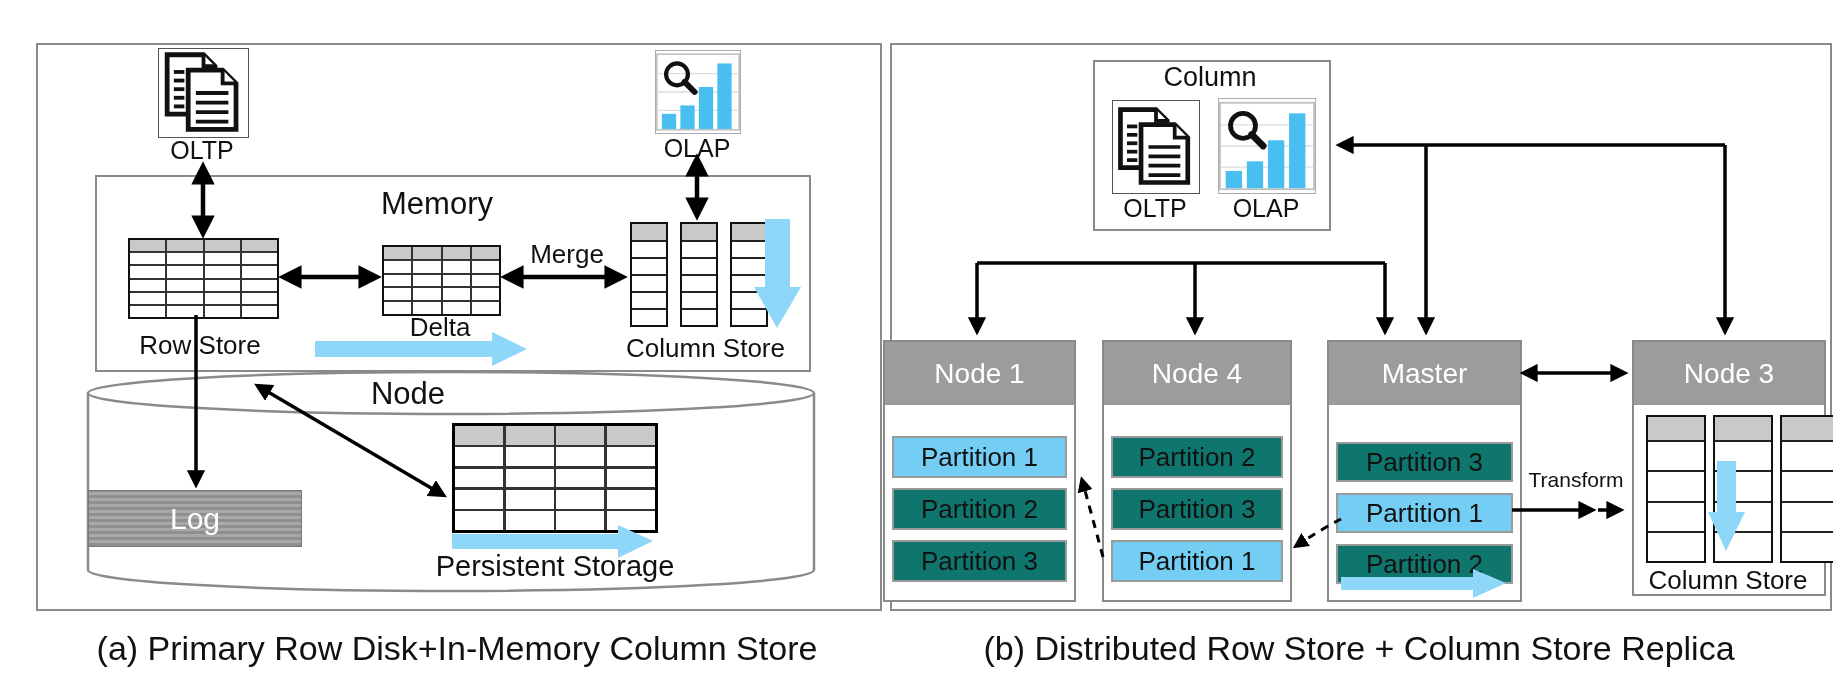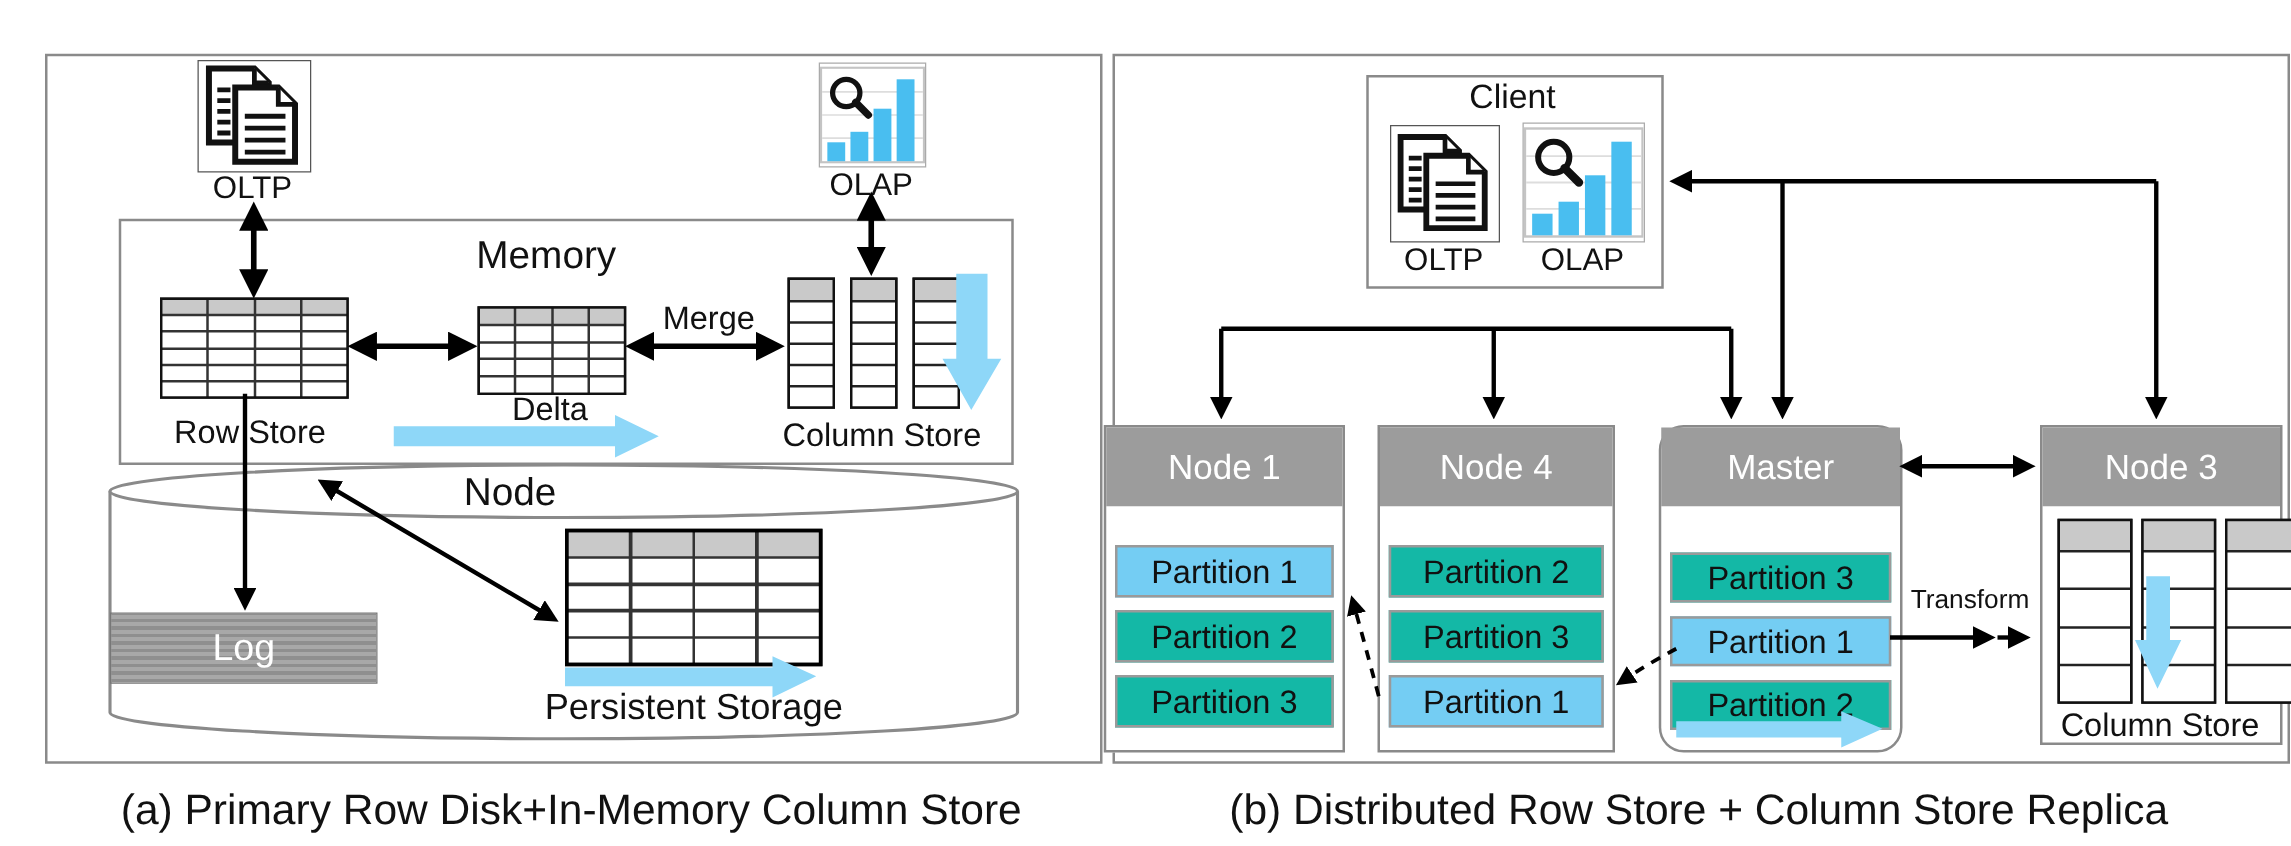--- a/index.html
+++ b/index.html
@@ -20,21 +20,21 @@
   
   .colgroup{position:absolute;display:flex;z-index:3;}
   .vcol{display:flex;flex-direction:column;gap:2px;background:#222;border:2.5px solid #111;}
   .vcol > div{flex:1;background:#fff;}
   .vcol > div.hd{flex:0 0 16%;background:var(--table_header_gray);}
   
   .node{position:absolute;border:2px solid var(--border_gray);background:#fff;z-index:2;}
   .nhead{height:63px;background:var(--node_header_gray);color:#fff;font-size:28px;
          display:flex;align-items:center;justify-content:center;}
   .nbody{position:relative;}
-  .prow{margin:0 7px 10px 7px;height:38px;border:2px solid #9a9a9a;background:#14b8a6;
+  .prow{margin:0 7px 10px 7px;height:38px;border:2px solid #9a9a9a;background:#0f766e;
         font-size:26px;display:flex;align-items:center;justify-content:center;}
   .prow.hl{background:var(--highlight_blue);}
   .nbody.std{padding-top:31px;}
   .nbody.master{padding-top:37px;}
   .nbody.master .prow{height:36px;margin-bottom:11px;}
   .logbox{position:absolute;z-index:3;border:1px solid #777;
           background:repeating-linear-gradient(0deg,#8f8f8f 0 3px,#a8a8a8 3px 6px);
           color:#fff;font-size:30px;display:flex;align-items:center;justify-content:center;}
   .caption{position:absolute;font-size:34px;text-align:center;z-index:4;}
   .watermark{position:absolute;z-index:9;font-size:47px;letter-spacing:4px;white-space:nowrap;
@@ -222,21 +222,21 @@
       <div></div>
       <div></div>
     </div>
   <div class="lbl center" style="left:405px;top:550px;width:300px;font-size:29px;z-index:3;">Persistent Storage</div>
 
   <div class="caption" style="left:36px;width:842px;top:629px;">(a) Primary Row Disk+In-Memory Column Store</div>
 
   <div class="panel" style="left:890px;top:43px;width:938px;height:564px;"></div>
 
   <div class="box" style="left:1093px;top:60px;width:234px;height:167px;background:#fff;"></div>
-  <div class="lbl center" style="left:1110px;top:62px;width:200px;font-size:27px;z-index:3;">Client</div>
+  <div class="lbl center" style="left:1110px;top:62px;width:200px;font-size:27px;z-index:3;">Column</div>
   <div class="iconbox dark" style="left:1112px;top:100px;width:86px;height:92px;">
     <svg width="100%" height="100%">
         <use href="#doc-stack"></use>
       </svg>
   </div>
   <div class="iconbox light" style="left:1218px;top:98px;width:96px;height:94px;">
     <svg width="100%" height="100%">
         <use href="#chart-icon"></use>
       </svg>
   </div>
@@ -254,21 +254,21 @@
 
   <div class="node" style="left:1102px;top:340px;width:186px;height:258px;">
     <div class="nhead">Node 4</div>
     <div class="nbody std">
       <div class="prow">Partition 2</div>
       <div class="prow">Partition 3</div>
       <div class="prow hl">Partition 1</div>
     </div>
   </div>
 
-  <div class="node" style="left:1327px;top:340px;width:191px;height:258px;border-radius:20px;">
+  <div class="node" style="left:1327px;top:340px;width:191px;height:258px;">
     <div class="nhead">Master</div>
     <div class="nbody master">
       <div class="prow">Partition 3</div>
       <div class="prow hl">Partition 1</div>
       <div class="prow">Partition 2</div>
     </div>
   </div>
 
   <div class="node" style="left:1632px;top:340px;width:190px;height:252px;">
     <div class="nhead">Node 3</div>

